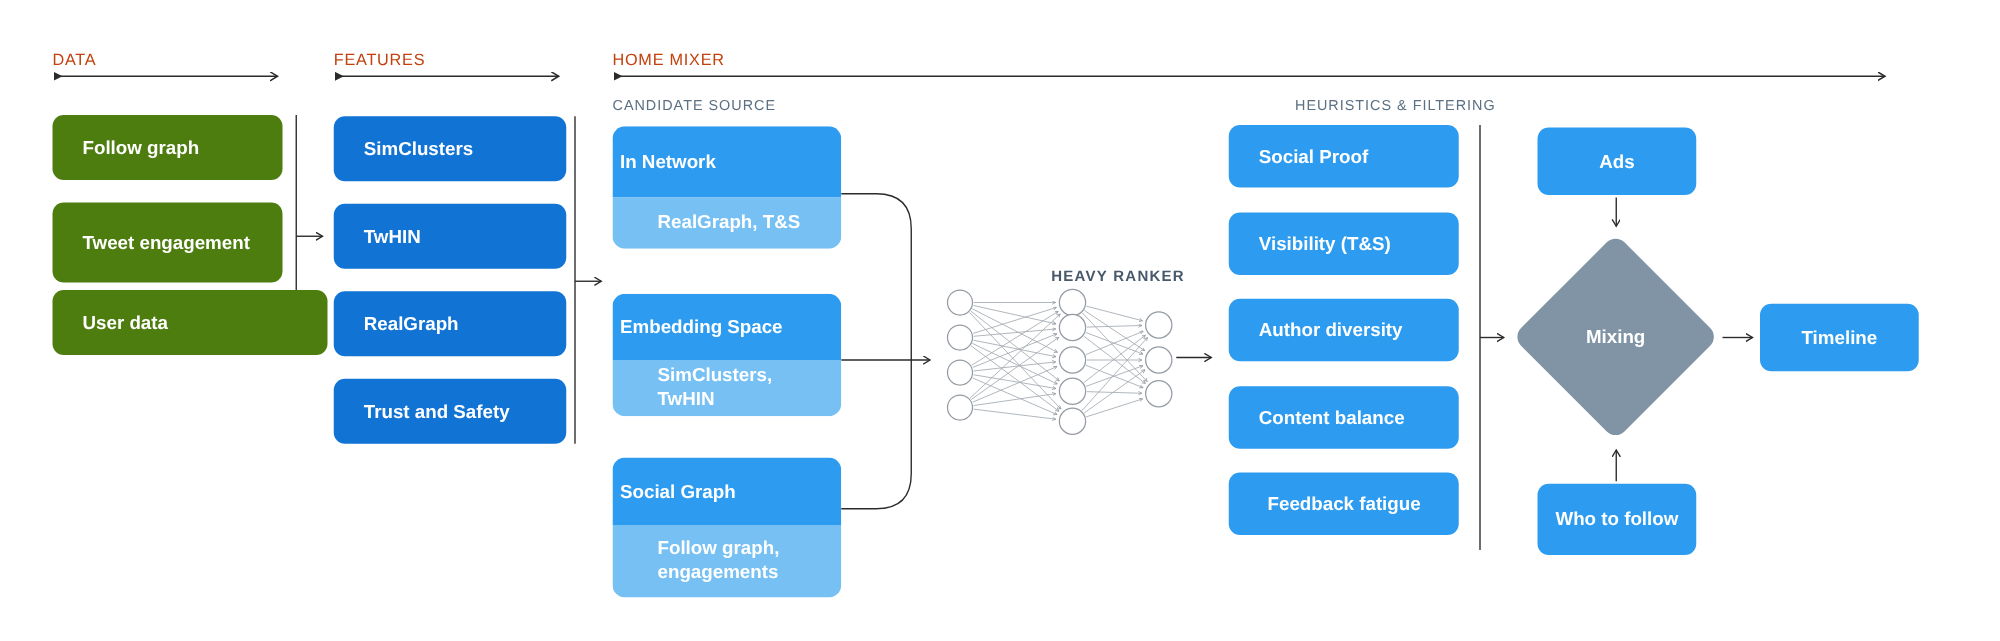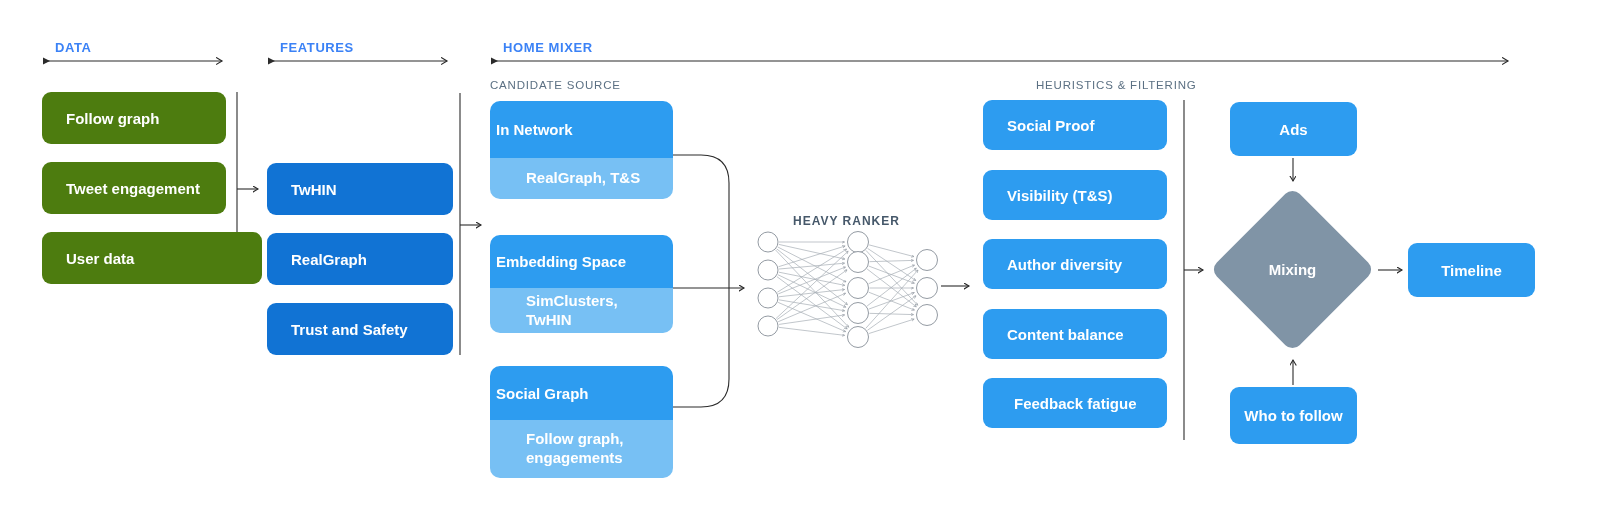--- a/index.html
+++ b/index.html
@@ -2,30 +2,30 @@
 <html><head>
 <meta charset="utf-8">
 <style>
   html,body{margin:0;padding:0;background:#ffffff;}
   .canvas{
     position:relative;width:1600px;height:513px;background:#ffffff;
     font-family:"Liberation Sans",sans-serif;overflow:hidden;
   }
   .overlay{position:absolute;left:0;top:0;width:1600px;height:513px;}
   .hdr{
-    position:absolute;font-size:13px;font-weight:bold;color:#3b82f6;
-    letter-spacing:.6px;white-space:nowrap;margin-left:13px;
+    position:absolute;font-size:13px;font-weight:normal;color:#c2410c;
+    letter-spacing:.6px;white-space:nowrap;
   }
   .subhdr{
     position:absolute;font-size:11.5px;font-weight:normal;color:#5b7083;
     letter-spacing:.8px;white-space:nowrap;
   }
   .nnlabel{
     position:absolute;font-size:12px;font-weight:bold;color:#46586a;
-    letter-spacing:1px;white-space:nowrap;
+    letter-spacing:1px;white-space:nowrap;margin-left:48px;
   }
   .box{
     position:absolute;border-radius:9px;color:#ffffff;
     display:flex;align-items:center;
     font-size:15px;font-weight:bold;box-sizing:border-box;
   }
   .pad{padding-left:24px;}
   .navy{background:#4d7c0f;}
   .blue{background:#1173d4;}
   .sky{background:#2d9cf0;}
@@ -135,28 +135,31 @@
 
     <path d="M1293 385 L1293 360" stroke="#2b2b2b" stroke-width="1.1" fill="none" marker-end="url(#arrowV)"></path>
 
     <path d="M1378 270 L1402 270" stroke="#2b2b2b" stroke-width="1.1" fill="none" marker-end="url(#arrowV)"></path>
   </svg>
 
   <div class="hdr" style="left:42px;top:40px;">DATA</div>
   <div class="box navy pad" style="left:42px;top:92px;width:184px;height:52px;">
     <span>Follow graph</span>
   </div>
-  <div class="box navy pad" style="left:42px;top:162px;width:184px;height:52px;">
+  <div class="box navy pad" style="left:42px;top:162px;width:184px;height:64px;">
     <span>Tweet engagement</span>
   </div>
   <div class="box navy pad" style="left:42px;top:232px;width:220px;height:52px;">
     <span>User data</span>
   </div>
 
   <div class="hdr" style="left:267px;top:40px;">FEATURES</div>
+  <div class="box blue pad" style="left:267px;top:93px;width:186px;height:52px;">
+    <span>SimClusters</span>
+  </div>
   <div class="box blue pad" style="left:267px;top:163px;width:186px;height:52px;">
     <span>TwHIN</span>
   </div>
   <div class="box blue pad" style="left:267px;top:233px;width:186px;height:52px;">
     <span>RealGraph</span>
   </div>
   <div class="box blue pad" style="left:267px;top:303px;width:186px;height:52px;">
     <span>Trust and Safety</span>
   </div>
 

